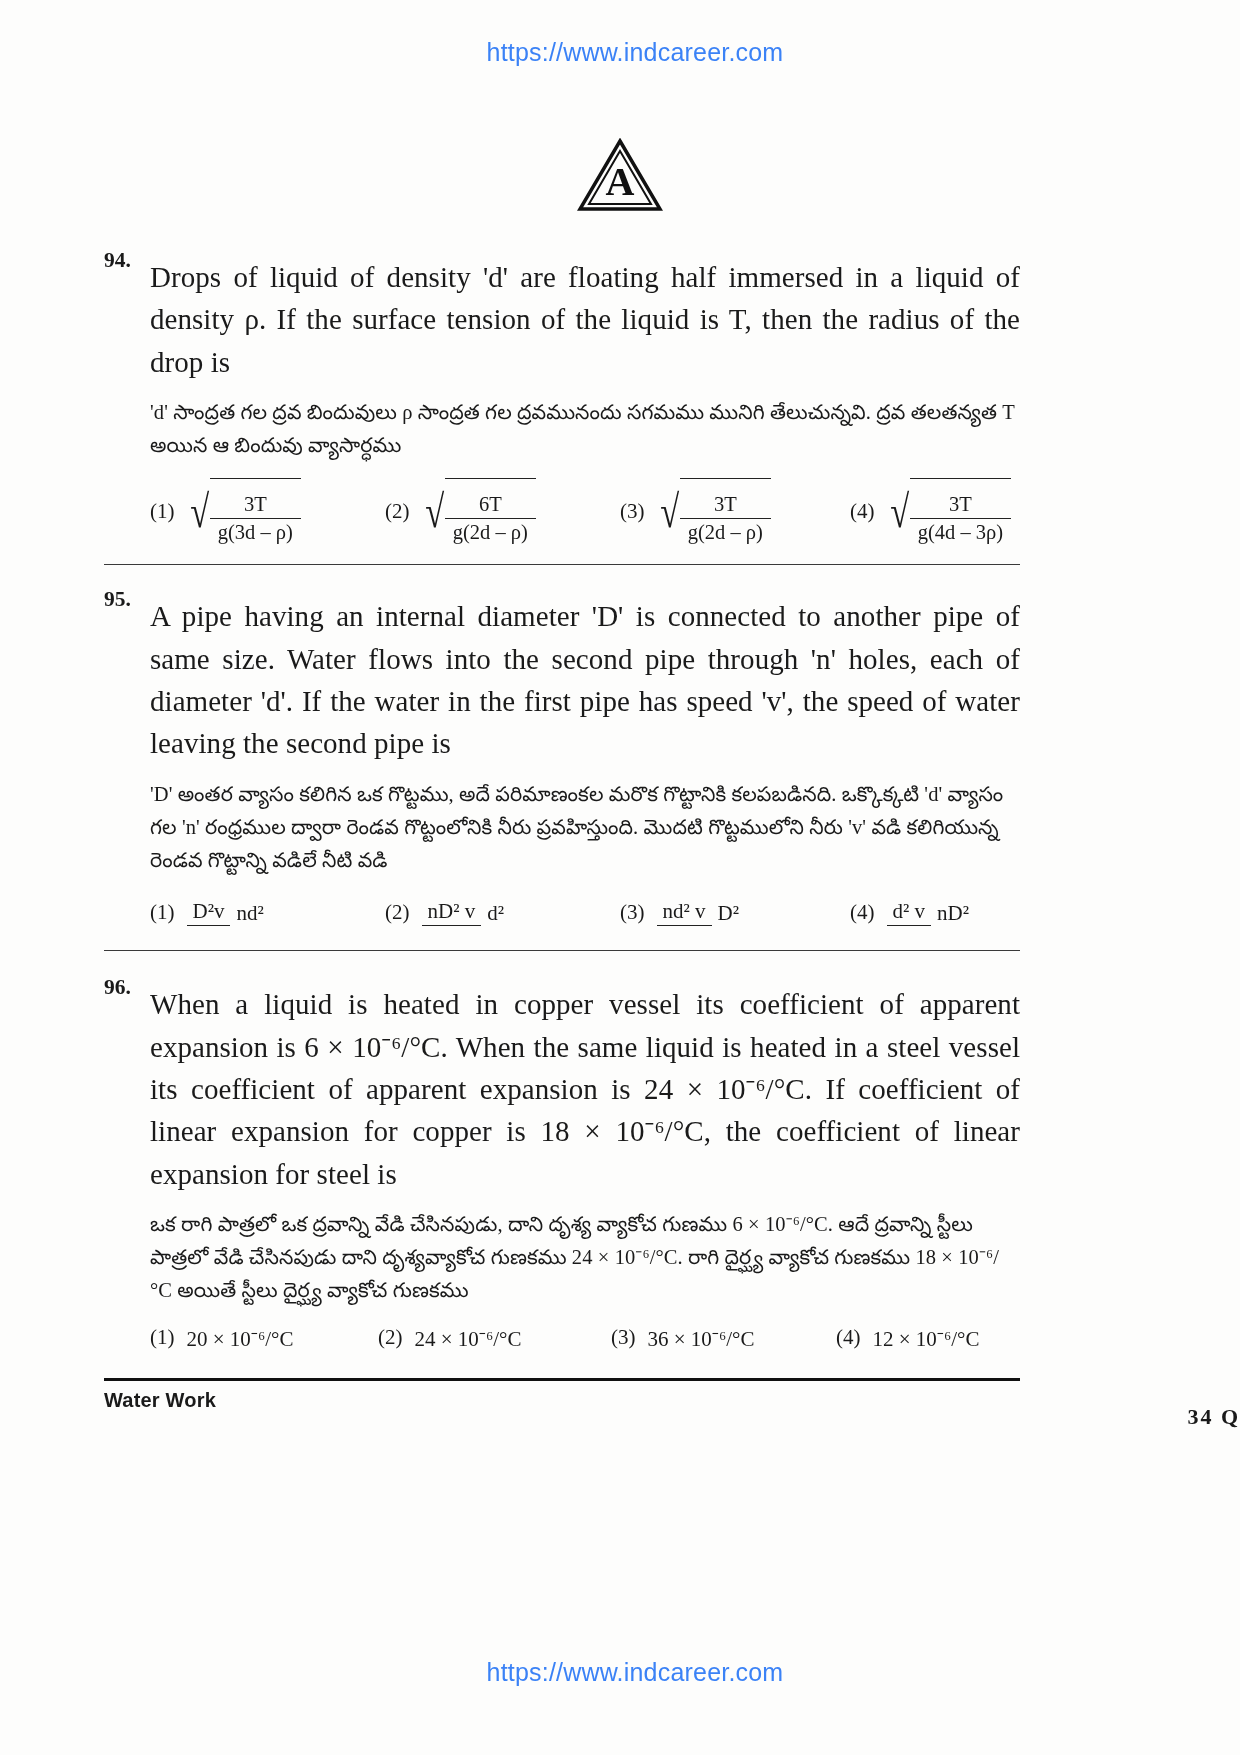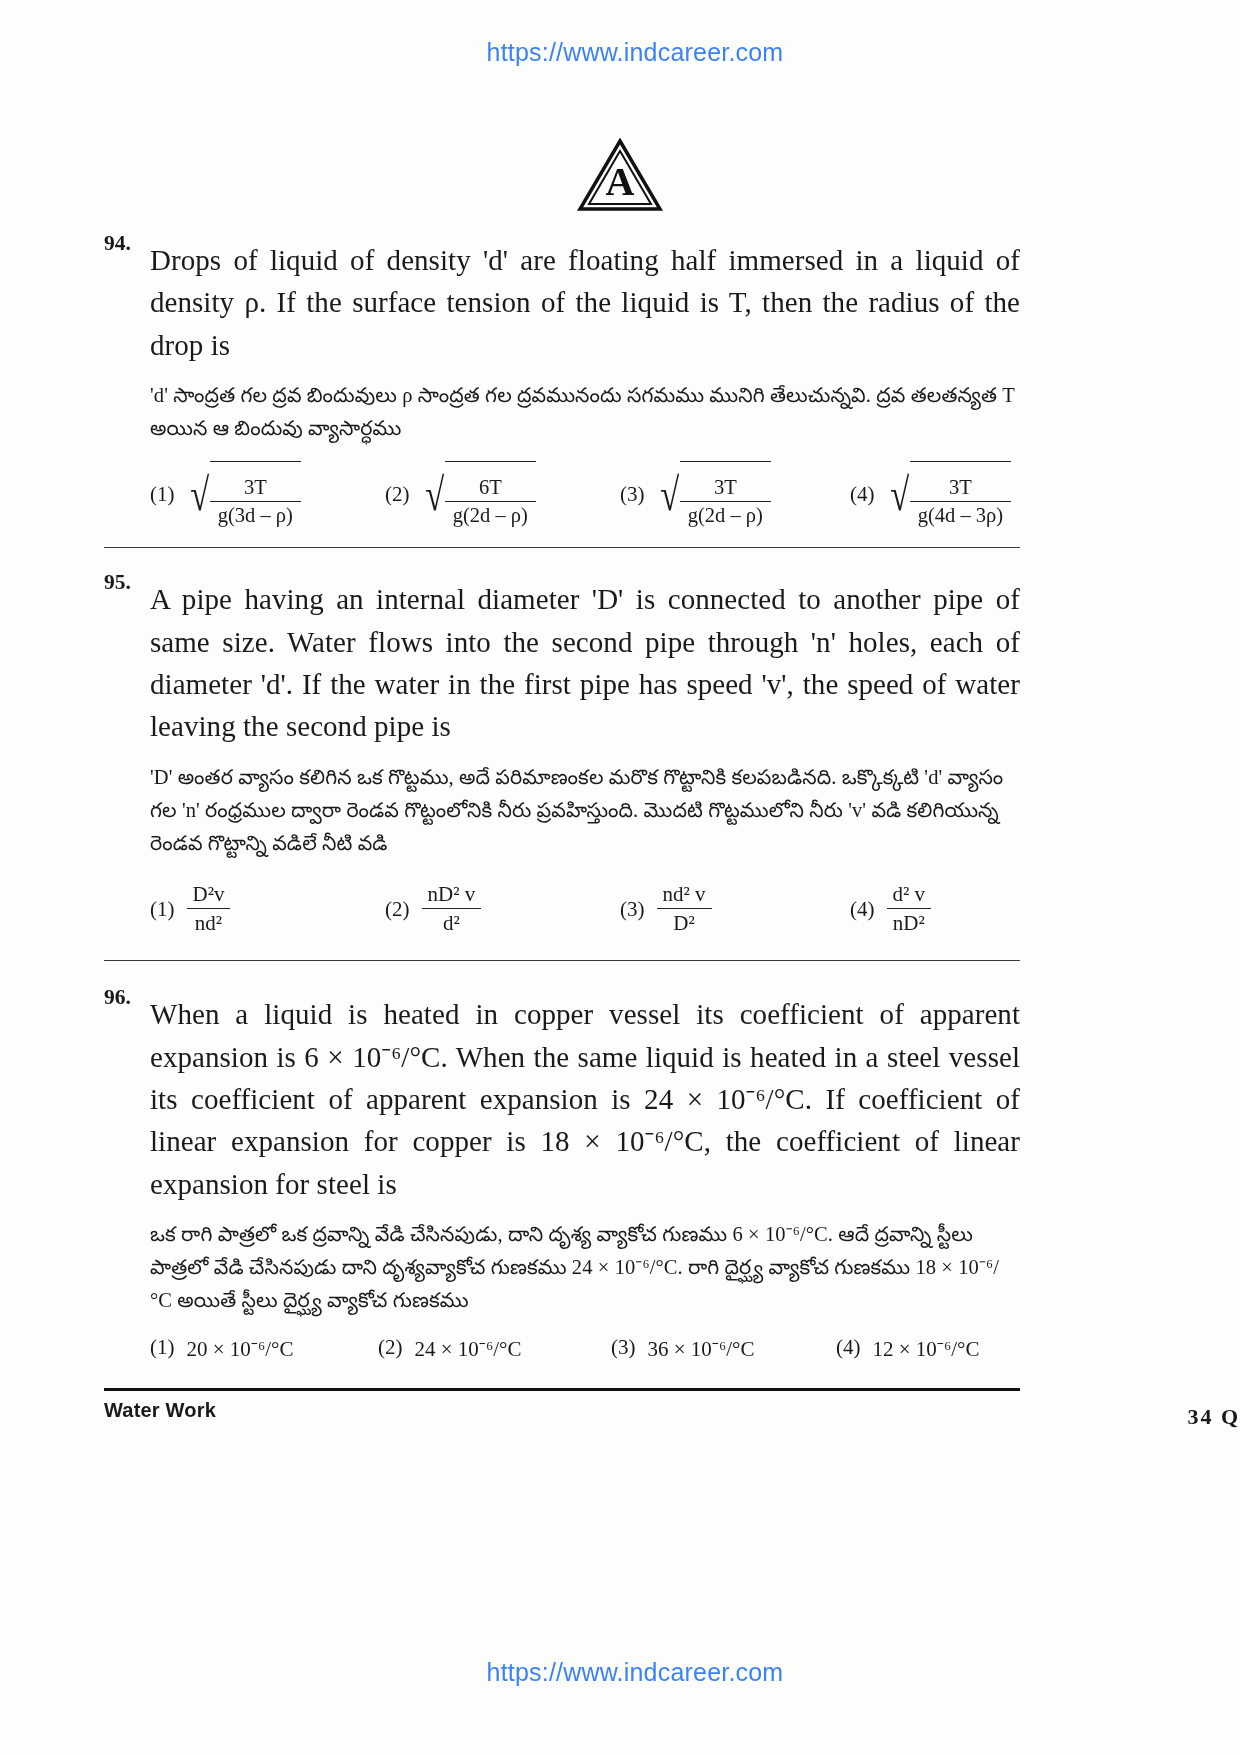--- a/index.html
+++ b/index.html
@@ -51,21 +51,21 @@
     text-align:center;
     font-family:"Liberation Serif", serif;
     font-weight:bold;
     font-size:40px;
     color:#111;
   }
 
   
   .content{
     position:absolute;
-    left:104px;top:227px;
+    left:104px;top:244px;
     width:916px;
   }
 
   .question{
     display:flex;
     align-items:flex-start;
     margin-bottom:4px;
   }
   .qnum{
     width:46px;
@@ -136,21 +136,21 @@
     border-bottom:1.3px solid #222;
     font-size:20.5px;
   }
   .frac .den{
     padding:2px 8px 0 8px;
     font-size:20.5px;
   }
   
   .pfrac{
     display:inline-flex;
-    flex-direction:column;
+    flex-direction:row;
     text-align:center;
   }
   .pfrac .num{
     padding:0 6px 1px 6px;
     border-bottom:1.4px solid #222;
     font-size:21px;
   }
   .pfrac .den{
     padding:2px 6px 0 6px;
     font-size:21px;

